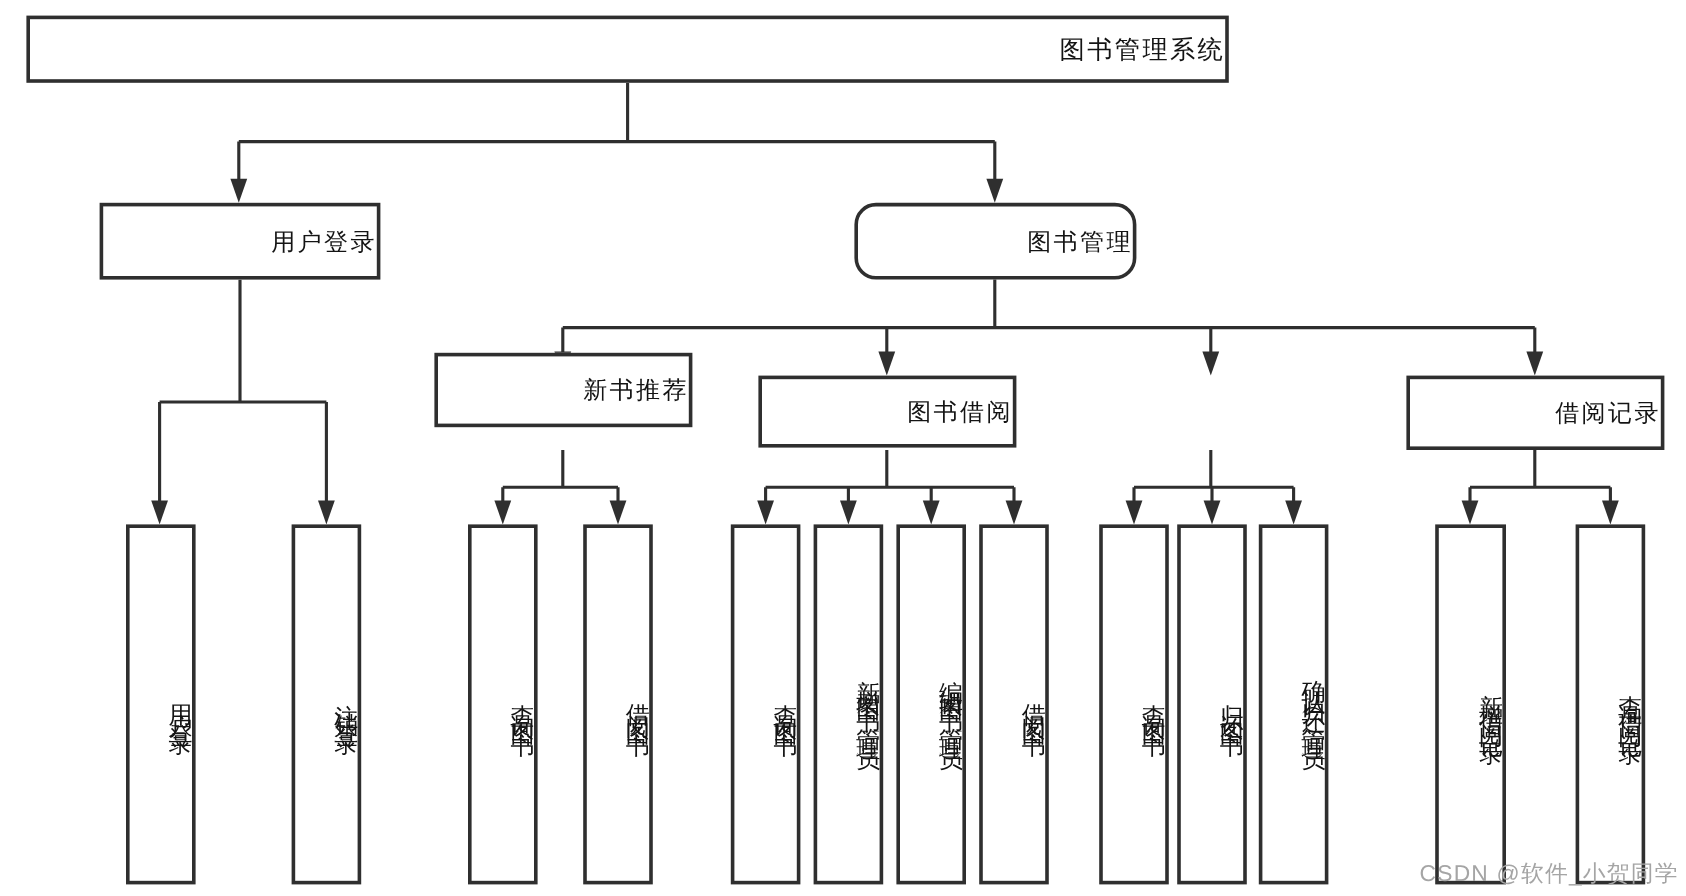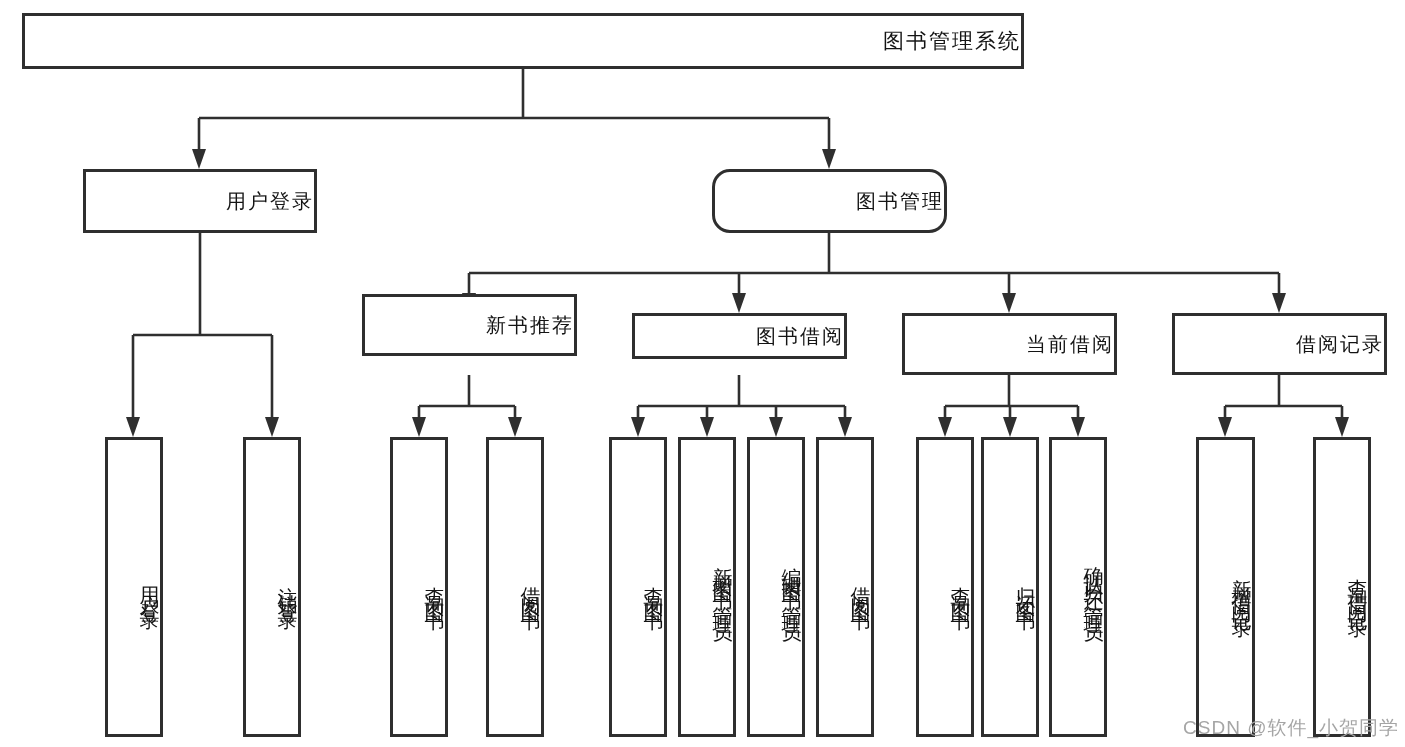--- a/index.html
+++ b/index.html
@@ -129,25 +129,22 @@
   <div class="node hbox" style="left:83px;top:169px;width:234px;height:64px;">
     <span>用户登录</span>
   </div>
   <div class="node hbox" style="left:712px;top:169px;width:235px;height:64px;border-radius:18px;">
     <span>图书管理</span>
   </div>
 
   <div class="node hbox" style="left:362px;top:294px;width:215px;height:62px;">
     <span>新书推荐</span>
   </div>
-  <div class="node hbox" style="left:632px;top:313px;width:215px;height:46px;font-family:Liberation Serif, serif;">
+  <div class="node hbox" style="left:632px;top:313px;width:215px;height:60px;font-family:Liberation Serif, serif;">
     <span>图书借阅</span>
-  </div>
-  <div class="node hbox" style="left:902px;top:313px;width:215px;height:62px;">
-    <span>当前借阅</span>
   </div>
   <div class="node hbox" style="left:1172px;top:313px;width:215px;height:62px;">
     <span>借阅记录</span>
   </div>
 
   <div class="node vbox" style="left:105px;top:437px;width:58px;height:300px;">
     <span>用户登录</span>
   </div>
   <div class="node vbox" style="left:243px;top:437px;width:58px;height:300px;">
     <span>注销登录</span>

